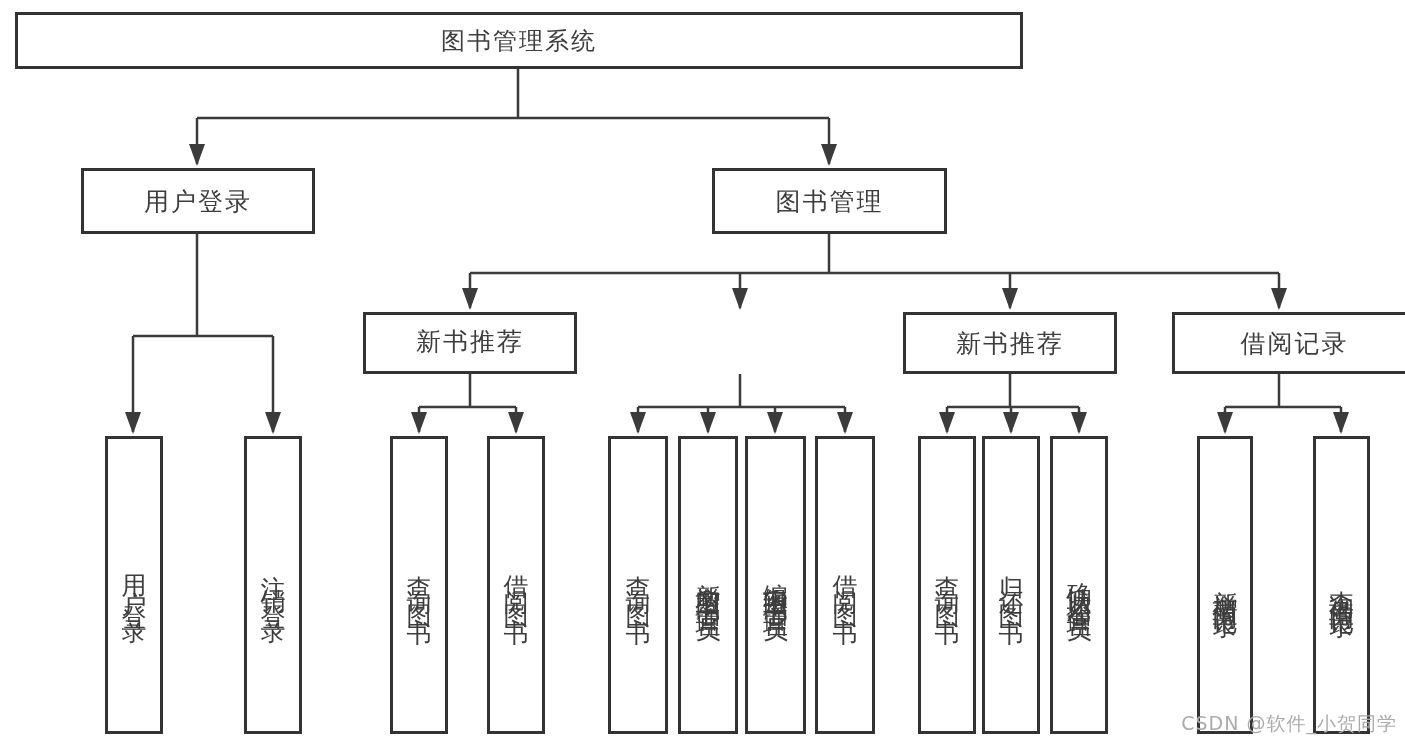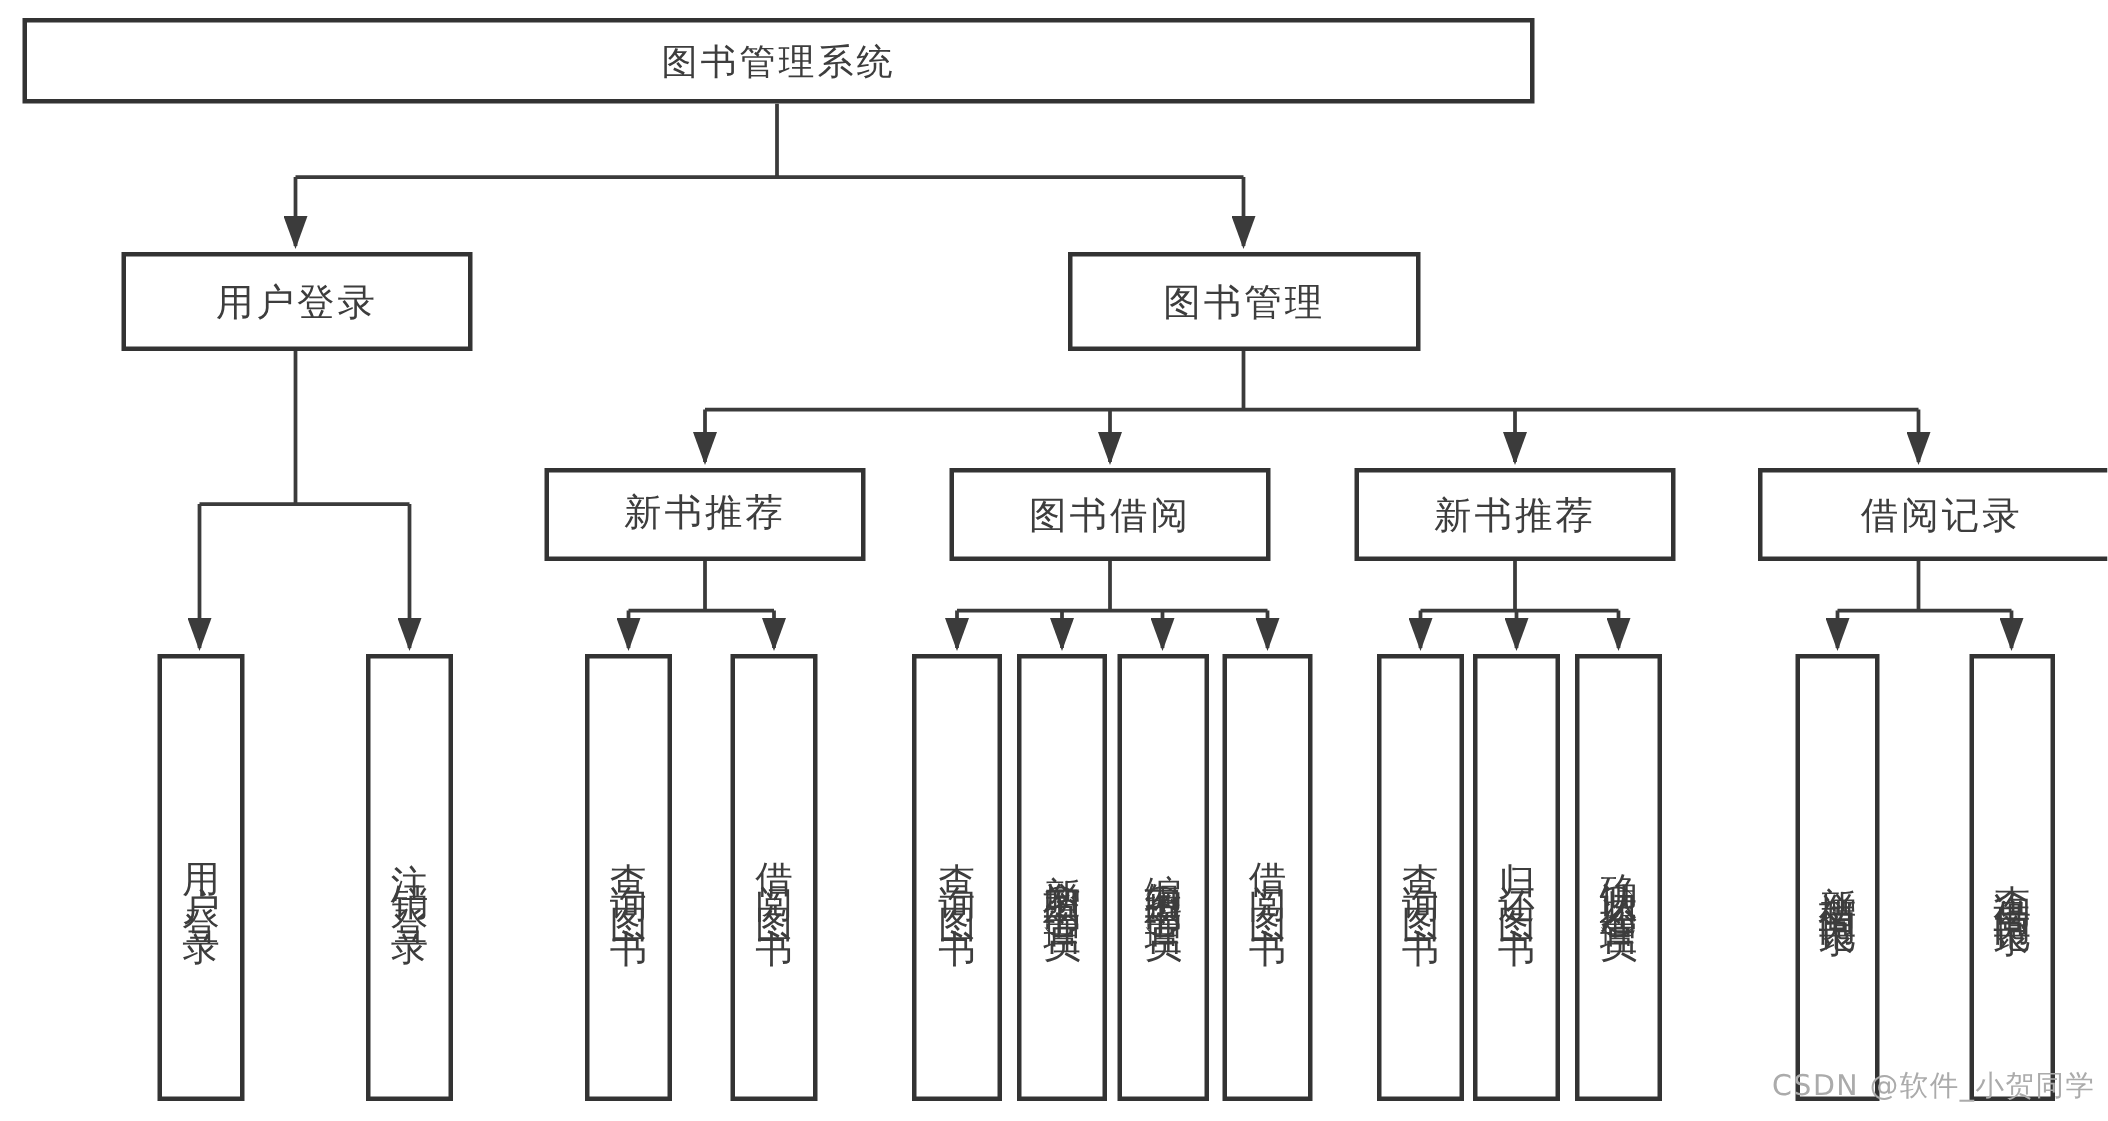--- a/index.html
+++ b/index.html
@@ -122,23 +122,20 @@
   <div class="node" style="left:81px;top:168px;width:234px;height:66px;">
     <span class="lbl">用户登录</span>
   </div>
   <div class="node" style="left:712px;top:168px;width:235px;height:66px;">
     <span class="lbl">图书管理</span>
   </div>
 
   <div class="node" style="left:363px;top:312px;width:214px;height:62px;font-family:Liberation Mono, monospace;">
     <span class="lbl">新书推荐</span>
   </div>
-  <div class="node" style="left:633px;top:312px;width:214px;height:62px;">
-    <span class="lbl">图书借阅</span>
-  </div>
   <div class="node" style="left:903px;top:312px;width:214px;height:62px;">
     <span class="lbl">新书推荐</span>
   </div>
   <div class="node" style="left:1172px;top:312px;width:245px;height:62px;">
     <span class="lbl">借阅记录</span>
   </div>
 
   <div class="leaf" style="left:105px;">
     <span class="vlbl spread">用户登录</span>
   </div>

